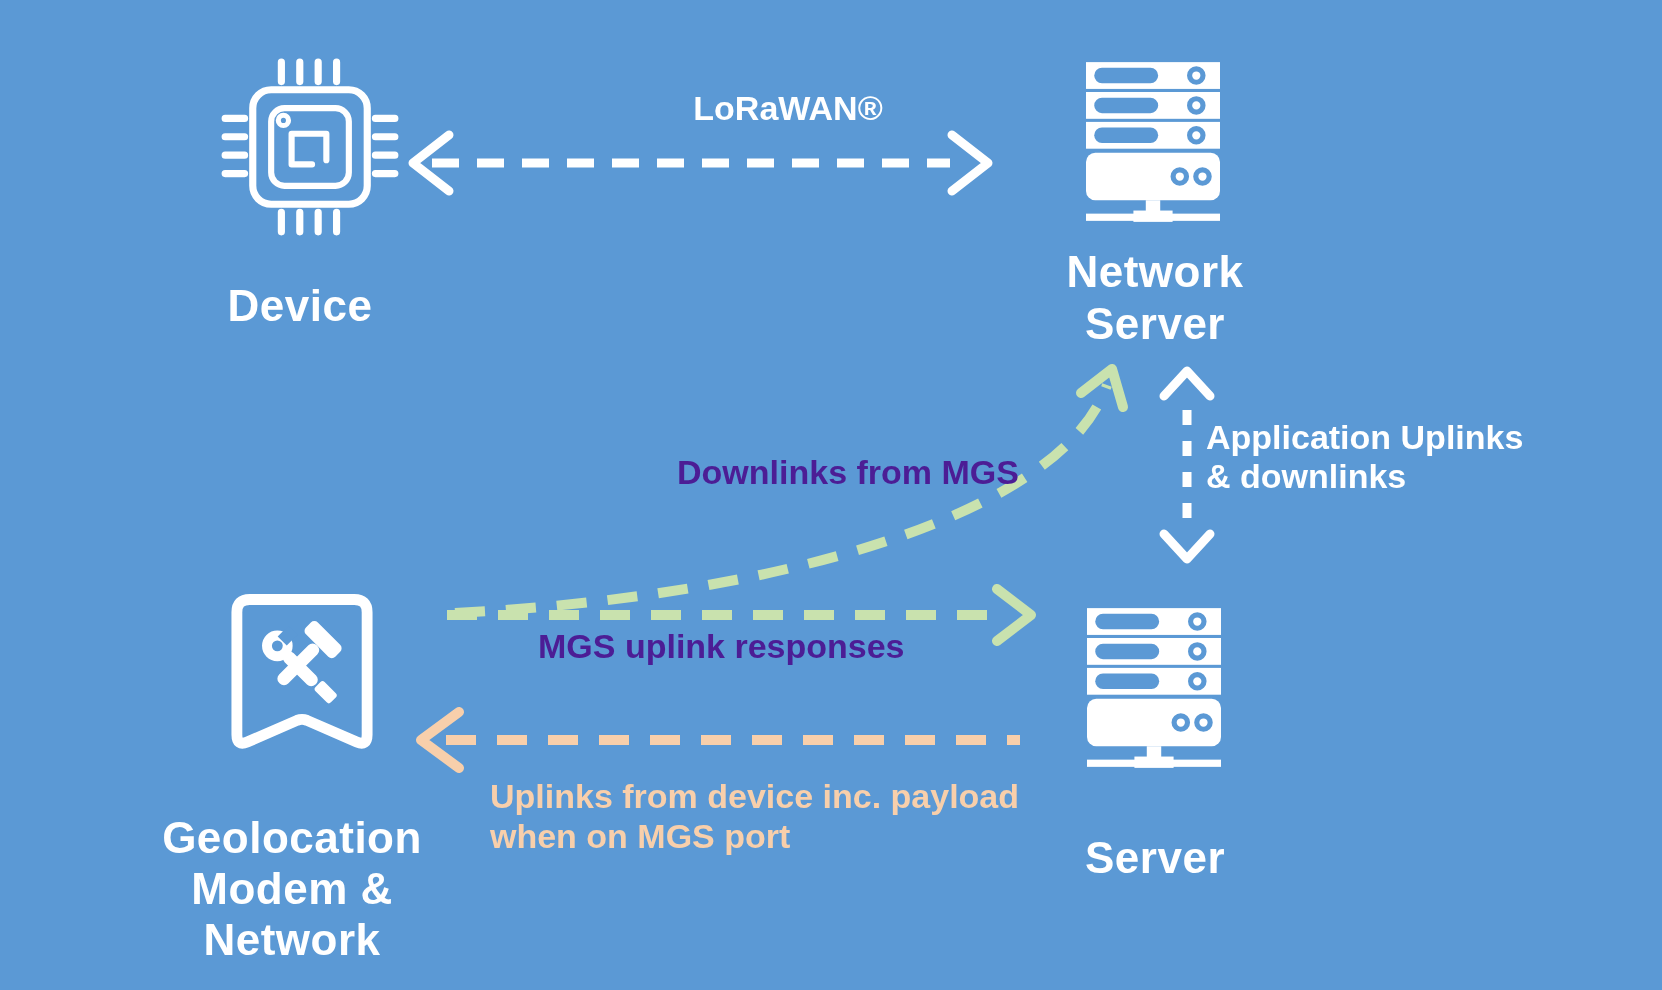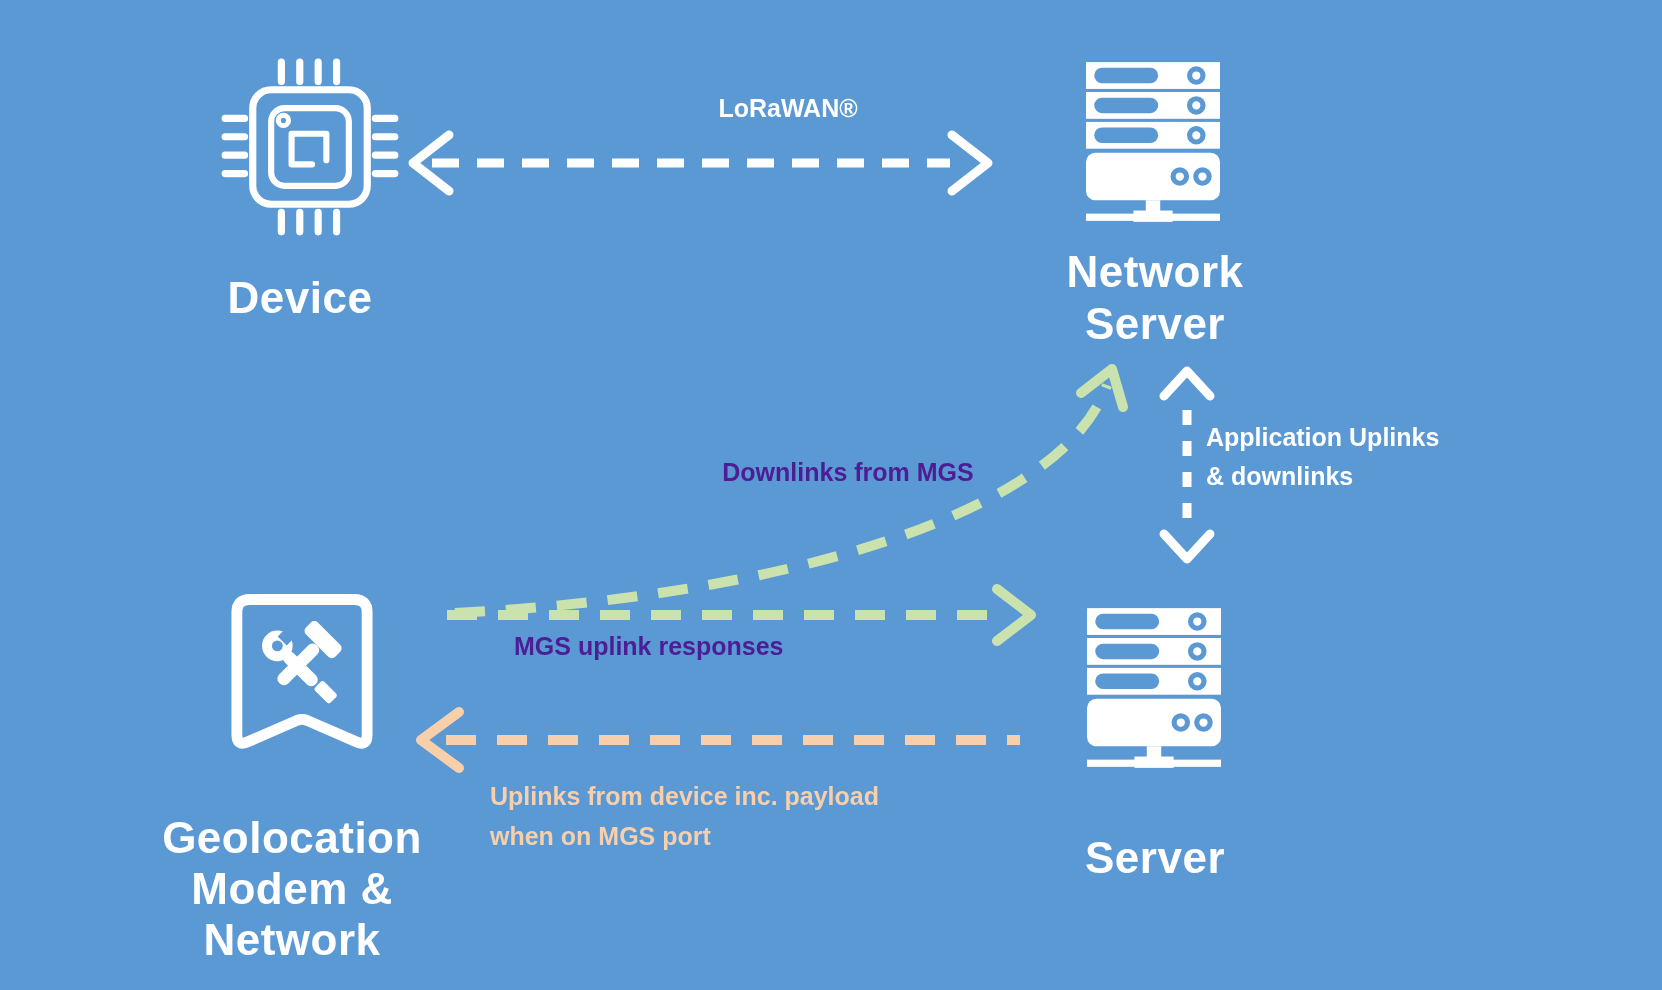--- a/index.html
+++ b/index.html
@@ -18,28 +18,28 @@
     position:absolute;
     font-size:44px;line-height:52px;
     text-align:center;
     transform:translateX(-50%);
     white-space:nowrap;
     letter-spacing:0.5px;
   }
   .node-label span{display:block;}
   .arrow-label{
     position:absolute;
-    font-size:25px;line-height:40px;
+    font-size:34px;line-height:40px;
     white-space:nowrap;
   }
   .arrow-label span{display:block;}
   .centered{transform:translateX(-50%);text-align:center;}
   .green{color:#4c1d95;}
   .peach{color:#f8cfab;margin-left:28px;}
-  .lh44{line-height:44px;}
+  .lh44{line-height:44px;margin-left:24px;}
   .lh39{line-height:39px;}
 </style>
 </head>
 <body>
 
 <div class="stage">
 
   <svg class="arrow-layer" width="1662" height="990" viewBox="0 0 1662 990">
 
     <g>
@@ -83,21 +83,21 @@
 
       <rect x="34" y="34" width="112" height="112" rx="18" stroke-width="7"></rect>
 
       <rect x="52" y="52" width="76" height="76" rx="13" stroke-width="6"></rect>
 
       <circle cx="64" cy="64" r="5" stroke-width="5"></circle>
 
       <path d="M 92 107 H 72 V 77 H 106 V 103" stroke-width="6" stroke-linejoin="round"></path>
     </g>
   </svg>
-  <div class="node-label" style="left:300px;top:272px;">
+  <div class="node-label" style="left:300px;top:280px;">
     <span>Device</span>
   </div>
 
   <svg class="icon" style="left:1086px;top:62px;" width="134" height="160" viewBox="0 0 130 155">
     <g>
       <rect x="0" y="0" width="130" height="26" fill="#ffffff"></rect>
       <rect x="8" y="5.5" width="62" height="15" rx="7.5" fill="#5b99d5"></rect>
       <circle cx="107" cy="13" r="6.5" fill="#ffffff" stroke="#5b99d5" stroke-width="5"></circle>
       <rect x="0" y="29" width="130" height="26" fill="#ffffff"></rect>
       <rect x="8" y="34.5" width="62" height="15" rx="7.5" fill="#5b99d5"></rect>

